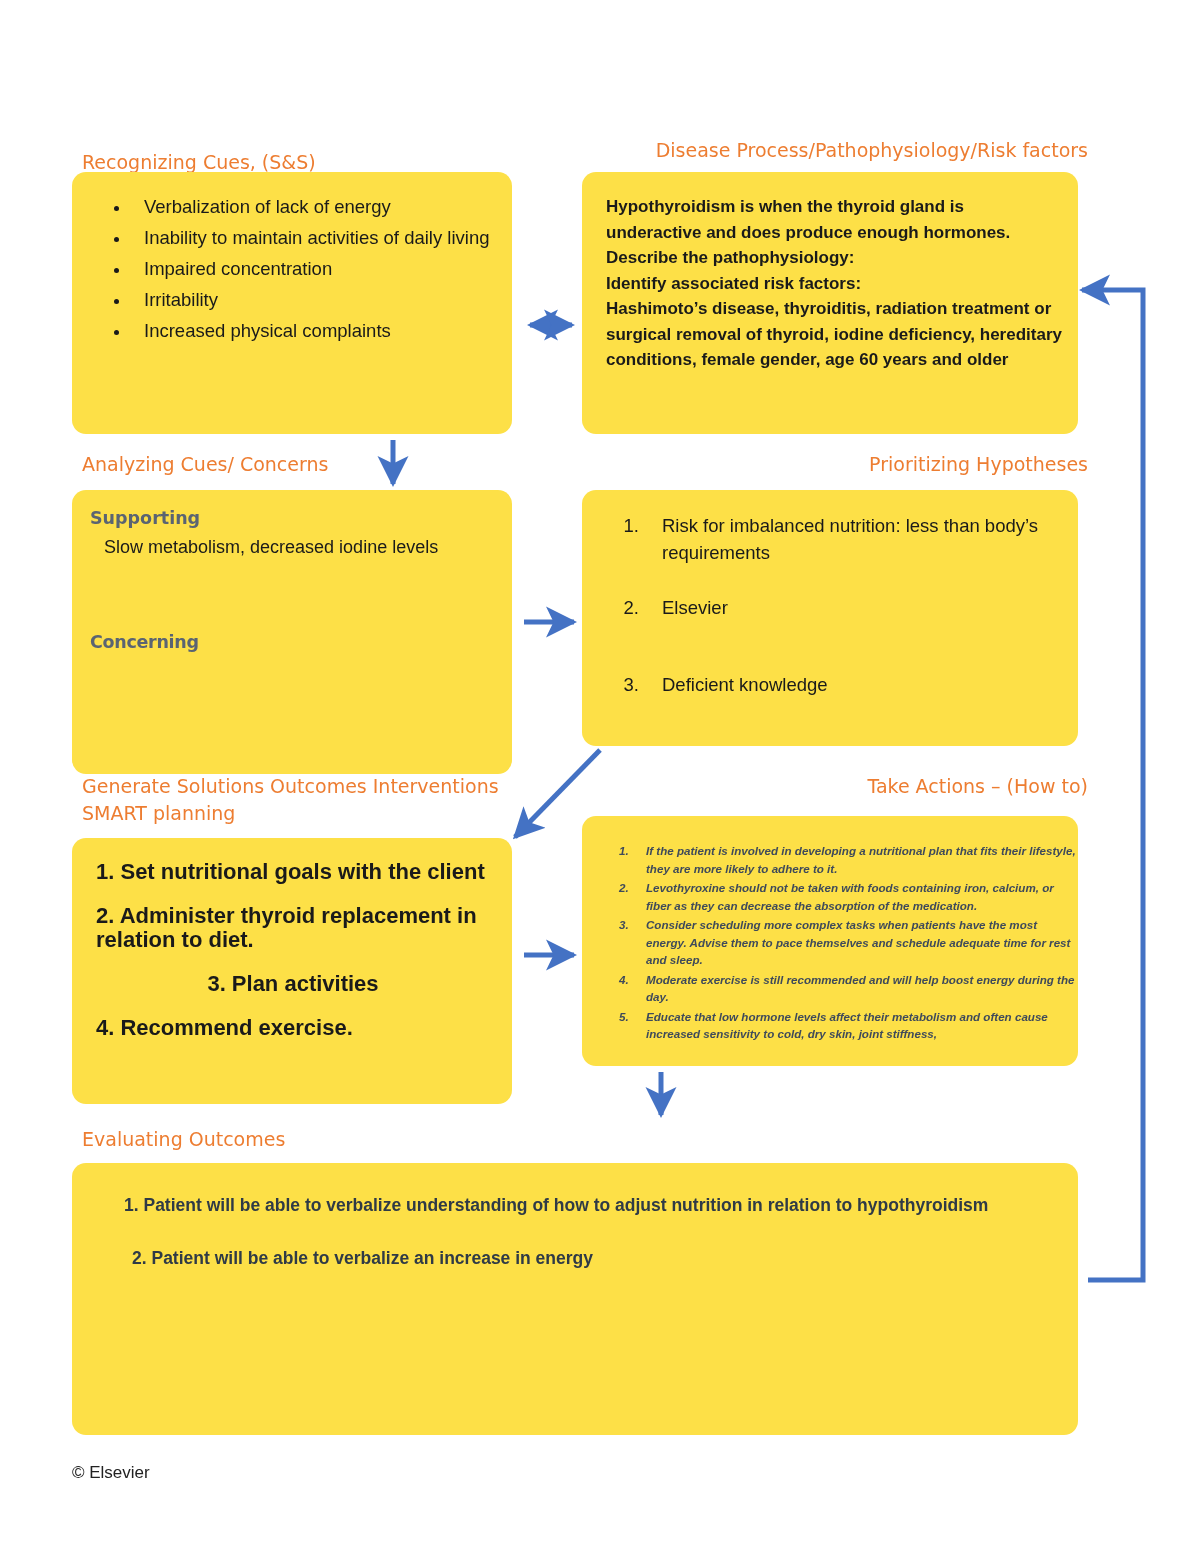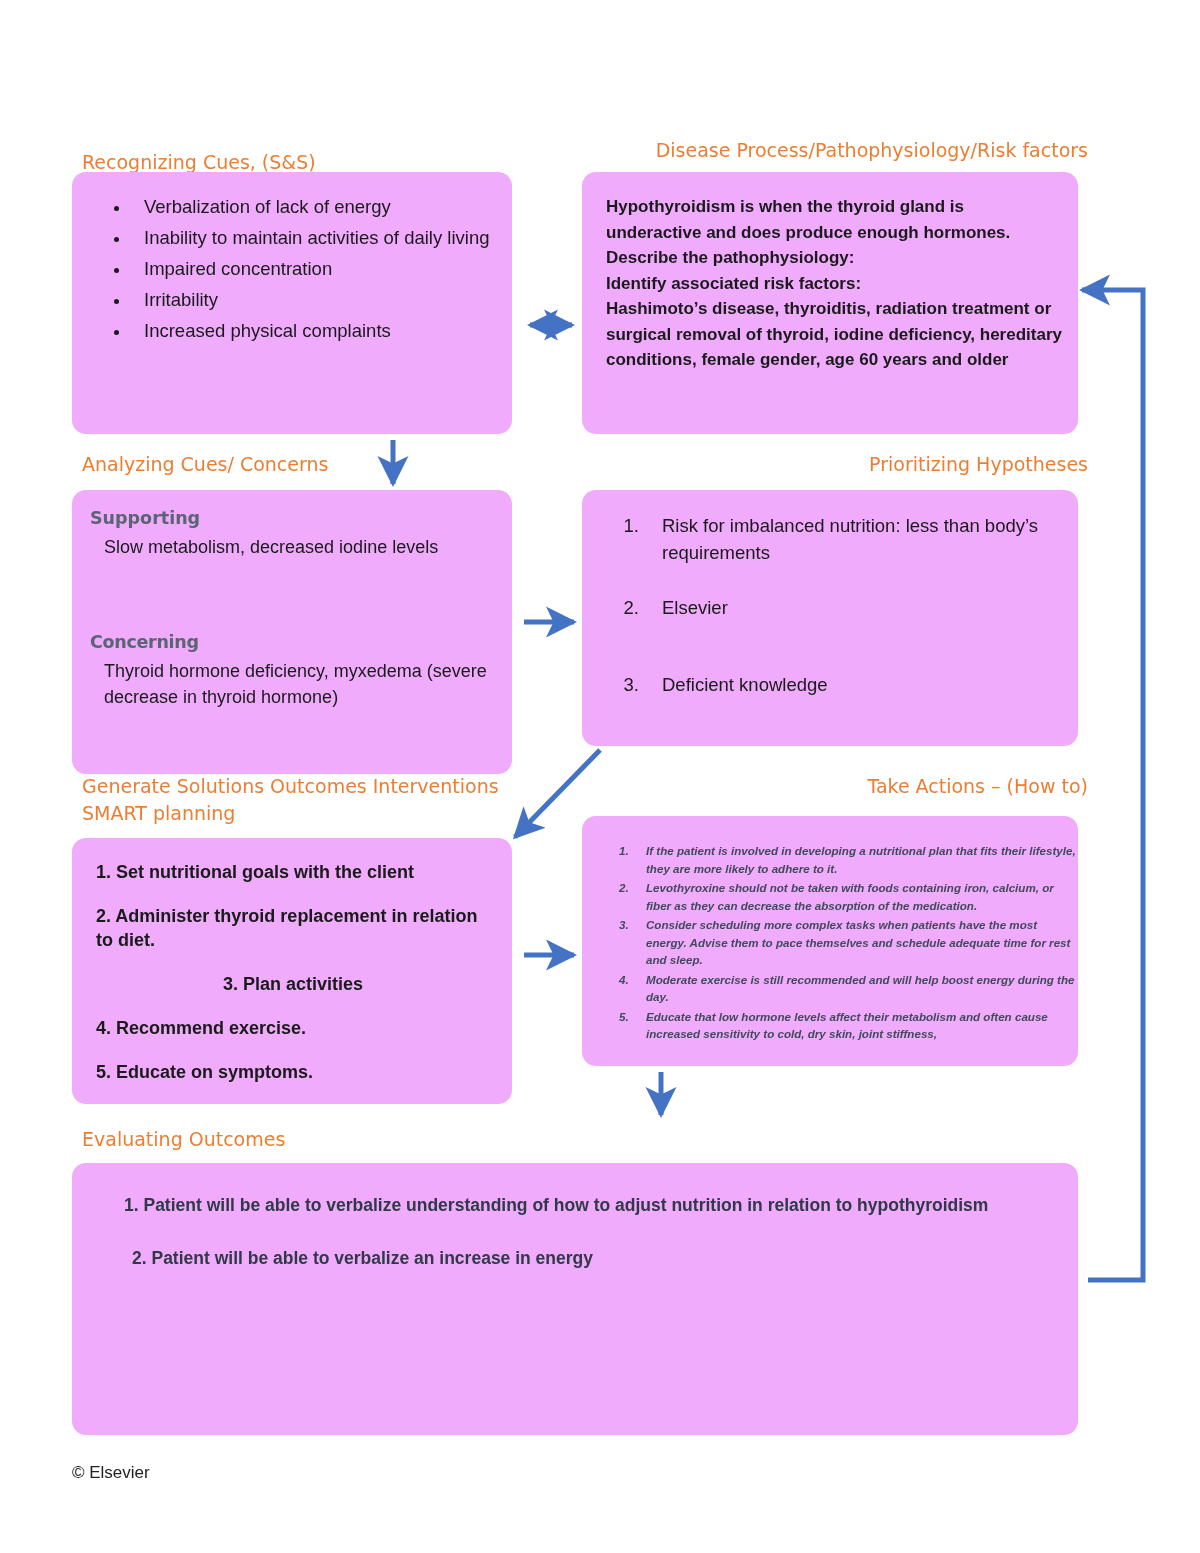--- a/index.html
+++ b/index.html
@@ -24,21 +24,21 @@
     position:absolute;
     color:#ED7D31;font-size:19px;font-weight:400;
     font-family:"DejaVu Sans", sans-serif;
     white-space:nowrap;
   }
   .sec-head.right{text-align:right;}
 
   
   .box{
     position:absolute;
-    background:#f0abfc;
+    background:#fde047;
     border-radius:14px;
     box-sizing:border-box;
   }
 
   ul.bullets{
     margin:0;padding:0 0 0 58px;
     list-style:disc;
   }
   ul.bullets li{
     font-size:18.5px;line-height:30px;
@@ -55,21 +55,21 @@
   }
   .body-txt{font-size:18px;line-height:26px;}
 
   ol.numlist{margin:0;padding:0 0 0 62px;list-style:decimal;}
   ol.numlist li{
     font-size:18.5px;line-height:27px;
     padding-left:18px;
   }
   ol.numlist li + li{margin-top:28px;}
 
-  .plan-item{font-size:18px;font-weight:700;line-height:24px;}
+  .plan-item{font-size:22px;font-weight:700;line-height:24px;}
 
   ol.tiny{margin:0;padding:0 0 0 50px;list-style:decimal;}
   ol.tiny li{
     font-size:11.6px;line-height:17.5px;
     font-style:italic;font-weight:700;
     color:#3f4a5a;
     padding-left:14px;
     margin-bottom:2px;
   }
 
@@ -113,21 +113,20 @@
   </div>
 
   <div class="sec-head" style="left:82px;top:453px;">Analyzing Cues/ Concerns</div>
 
   <div class="sec-head right" style="right:112px;top:453px;">Prioritizing Hypotheses</div>
 
   <div class="box" style="left:72px;top:490px;width:440px;height:284px;padding:18px 18px 0 18px;">
     <div class="lbl-gray">Supporting</div>
     <div class="body-txt" style="margin:6px 0 0 14px;">Slow metabolism, decreased iodine levels</div>
     <div class="lbl-gray" style="margin-top:72px;letter-spacing:-.3px;">Concerning</div>
-    <div class="body-txt" style="margin:6px 0 0 14px;">Thyroid hormone deficiency, myxedema (severe decrease in thyroid hormone)</div>
   </div>
 
   <div class="box" style="left:582px;top:490px;width:496px;height:256px;padding-top:22px;">
     <ol class="numlist">
       <li>Risk for imbalanced nutrition: less than body’s requirements</li>
       <li>Elsevier</li>
       <li style="margin-top:50px;">Deficient knowledge</li>
     </ol>
   </div>
 
@@ -136,21 +135,20 @@
     <div>SMART planning</div>
   </div>
 
   <div class="sec-head right" style="right:112px;top:775px;">Take Actions – (How to)</div>
 
   <div class="box" style="left:72px;top:838px;width:440px;height:266px;padding:22px 22px 0 24px;">
     <div class="plan-item" style="margin-bottom:20px;">1.  Set nutritional goals with the client</div>
     <div class="plan-item" style="margin-bottom:20px;">2. Administer thyroid replacement in relation to diet.</div>
     <div class="plan-item" style="margin-bottom:20px;text-align:center;">3. Plan activities</div>
     <div class="plan-item" style="margin-bottom:20px;">4. Recommend exercise.</div>
-    <div class="plan-item">5. Educate on symptoms.</div>
   </div>
 
   <div class="box" style="left:582px;top:816px;width:496px;height:250px;padding-top:26px;">
     <ol class="tiny">
       <li>If the patient is involved in developing a nutritional plan that fits their lifestyle, they are more likely to adhere to it.</li>
       <li>Levothyroxine should not be taken with foods containing iron, calcium, or fiber as they can decrease the absorption of the medication.</li>
       <li>Consider scheduling more complex tasks when patients have the most energy. Advise them to pace themselves and schedule adequate time for rest and sleep.</li>
       <li>Moderate exercise is still recommended and will help boost energy during the day.</li>
       <li>Educate that low hormone levels affect their metabolism and often cause increased sensitivity to cold, dry skin, joint stiffness,</li>
     </ol>

